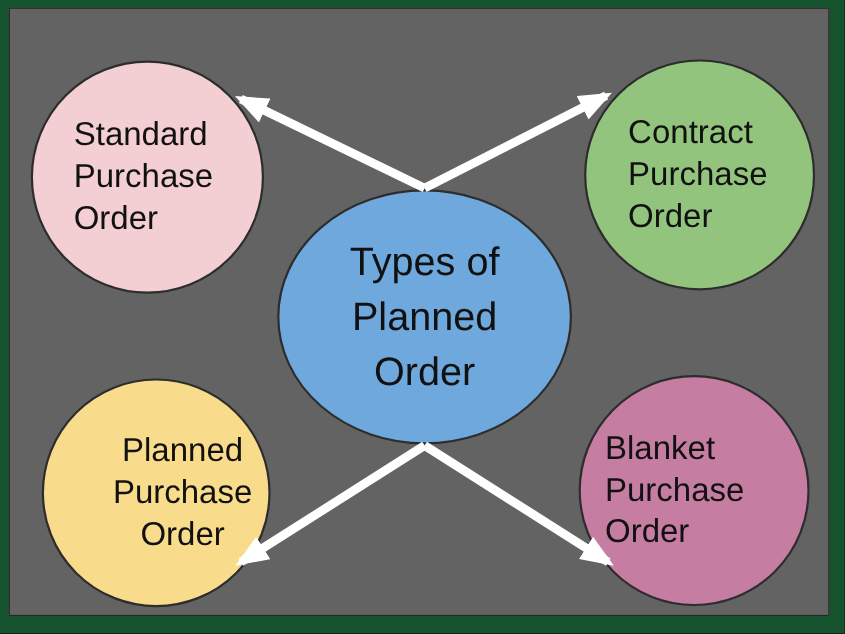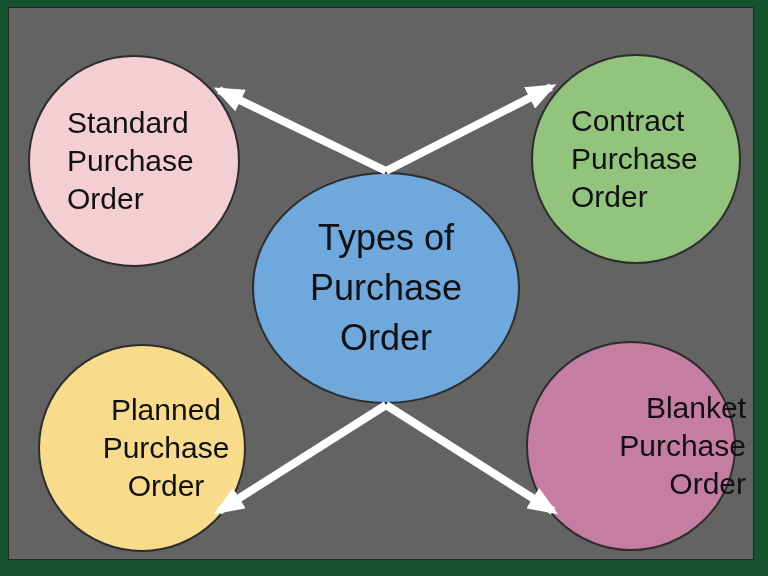--- a/index.html
+++ b/index.html
@@ -58,21 +58,21 @@
     left: 244px;
     top: 205px;
     width: 266px;
     font-size: 36px;
     line-height: 50px;
     text-align: center;
   }
   .label-top-left    { left: 58px;  top: 96px;  width: 180px; }
   .label-top-right   { left: 562px; top: 94px;  width: 180px; }
   .label-bottom-left { left: 67px;  top: 383px; width: 180px; text-align: center; }
-  .label-bottom-right{ left: 557px; top: 381px; width: 180px; text-align: right; }
+  .label-bottom-right{ left: 541px; top: 381px; width: 180px; }
 </style>
 </head>
 <body>
 
 <div class="frame">
   <div class="slide">
 
     <svg class="canvas" viewBox="0 0 744 551" xmlns="http://www.w3.org/2000/svg">
       <defs>
         <marker id="ah" viewBox="0 0 10 8" refX="8" refY="4" markerWidth="3.8" markerHeight="3" orient="auto" markerUnits="strokeWidth">
@@ -99,17 +99,17 @@
     <div class="label label-top-right">Contract
 Purchase
 Order</div>
     <div class="label label-bottom-left">Planned
 Purchase
 Order</div>
     <div class="label label-bottom-right">Blanket
 Purchase
 Order</div>
     <div class="label label-center">Types of
-Purchase
+Planned
 Order</div>
 
   </div>
 </div>
 
 </body></html>

